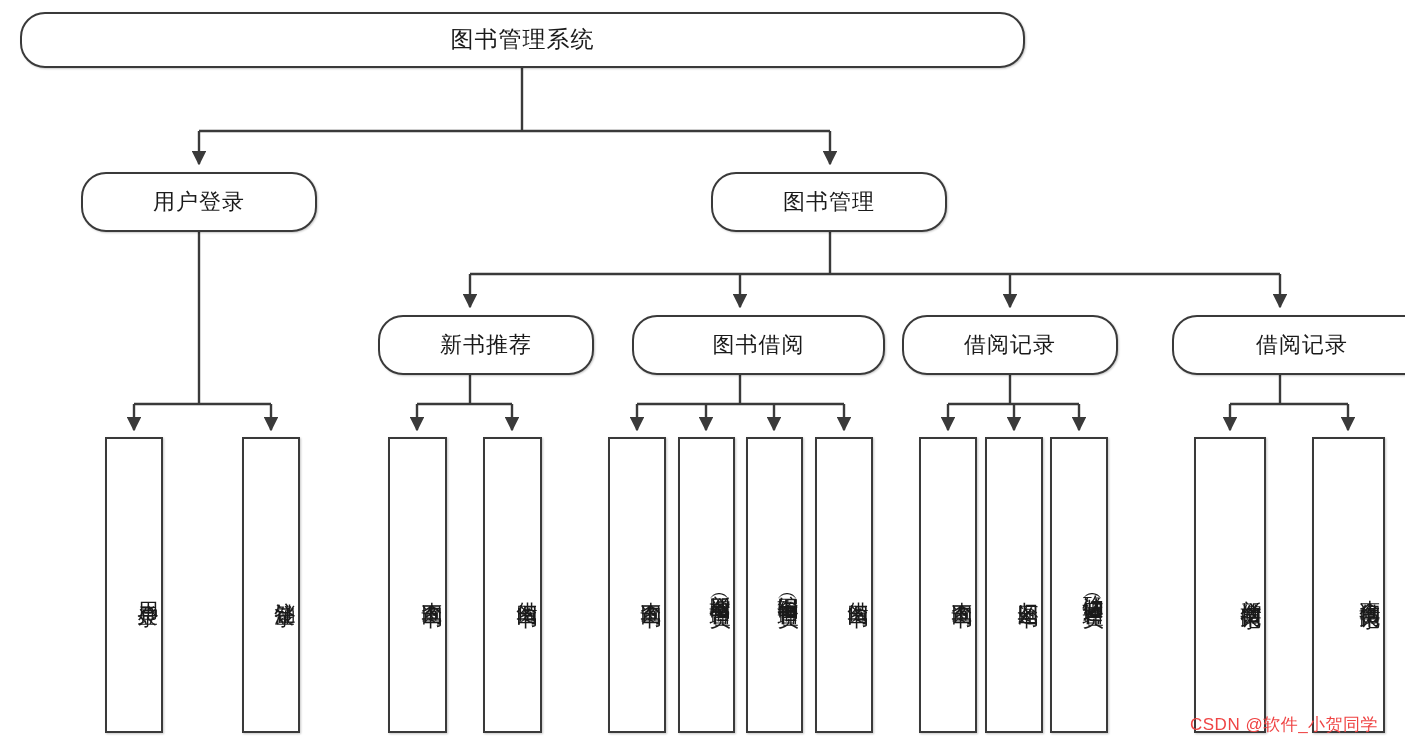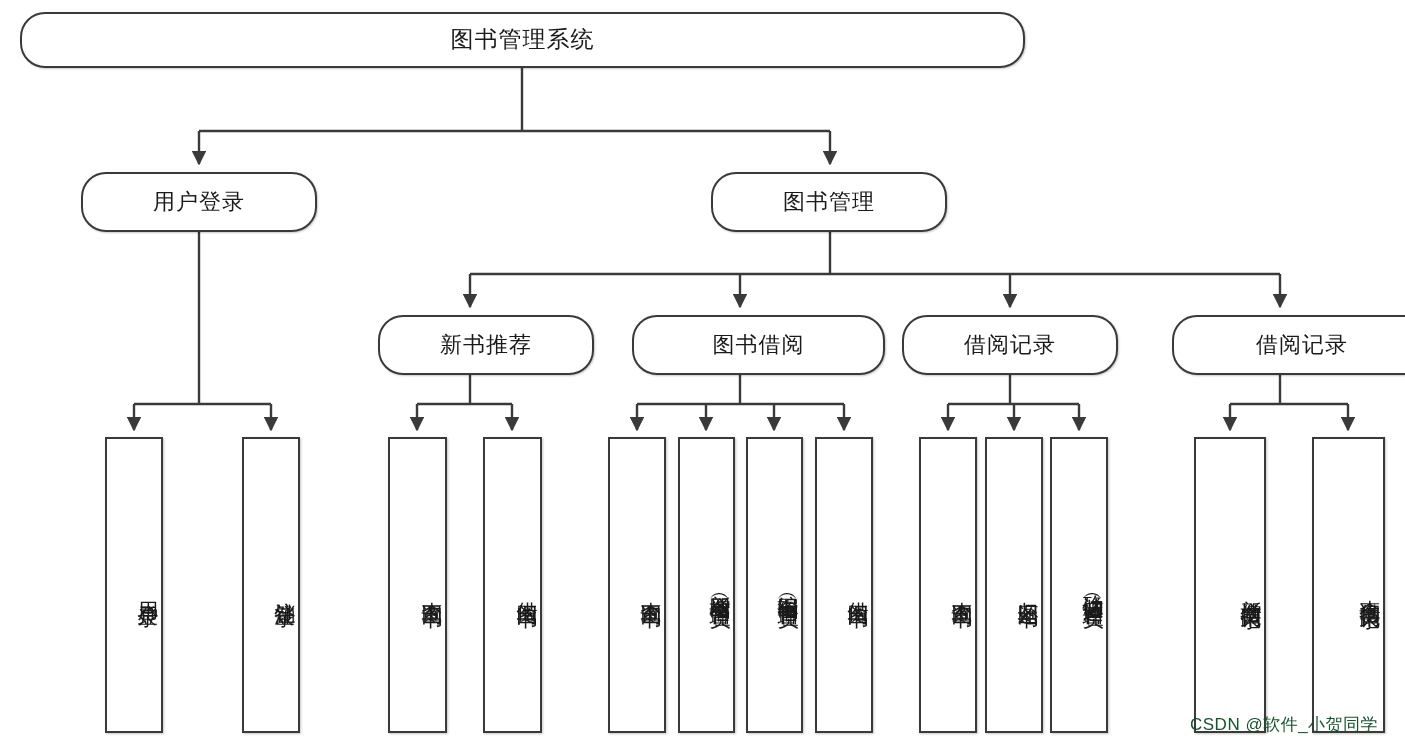--- a/index.html
+++ b/index.html
@@ -59,21 +59,21 @@
     top: 0;
     width: 1405px;
     height: 747px;
     pointer-events: none;
   }
   .watermark {
     position: absolute;
     left: 1190px;
     top: 713px;
     font-size: 17px;
-    color: #14532d;
+    color: #ef4444;
     letter-spacing: 0.5px;
     white-space: nowrap;
     font-family: "Liberation Sans", "DejaVu Sans", sans-serif;
   }
 </style>
 </head>
 <body>
 
 <div id="diagram">
 

